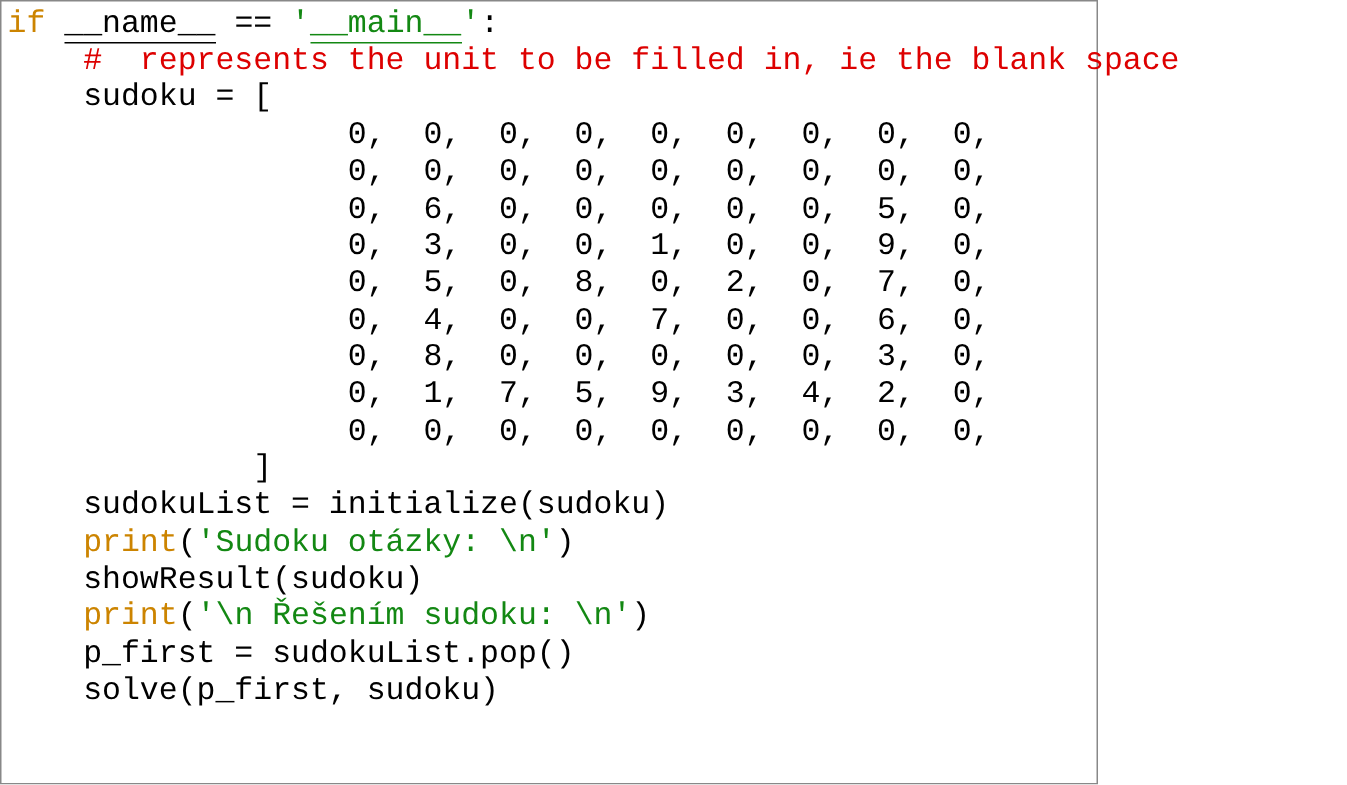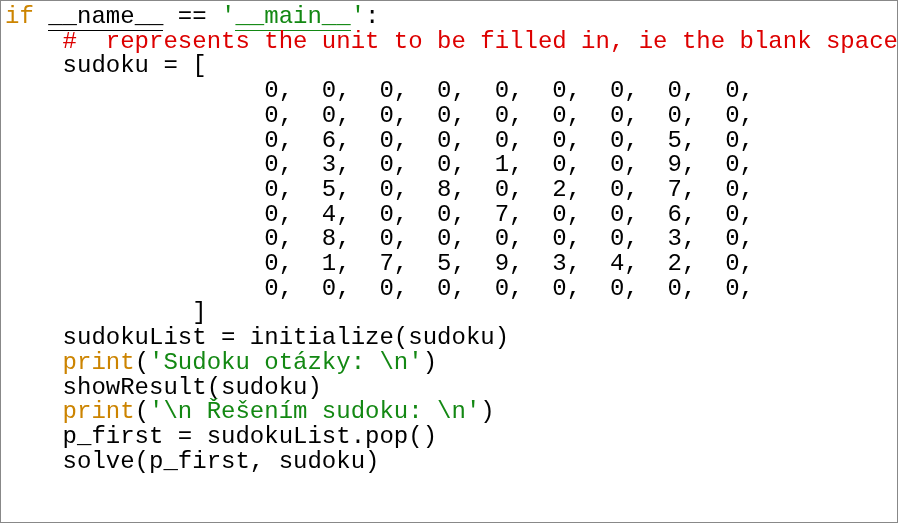--- a/index.html
+++ b/index.html
@@ -5,26 +5,26 @@
   html, body {
     margin: 0;
     padding: 0;
     background: #ffffff;
     width: 898px;
     height: 523px;
     overflow: hidden;
   }
   .code-container {
     box-sizing: border-box;
-    width: 898px;
+    width: 732px;
     height: 523px;
     border: 1px solid #888888;
     padding: 4px 4px;
     font-family: "Courier New", Courier, monospace;
-    font-size: 24px;
+    font-size: 21px;
     line-height: 24.7px;
     white-space: pre;
     color: #000000;
   }
   .kw   { color: #CC8400; }   
   .dund { color: #000000; border-bottom: 1px solid #000; }
   .str  { color: #138813; }   
   .strU { color: #138813; border-bottom: 1px solid #138813; } 
   .cmt  { color: #DD0000; }   
   .plain{ color: #000000; }

